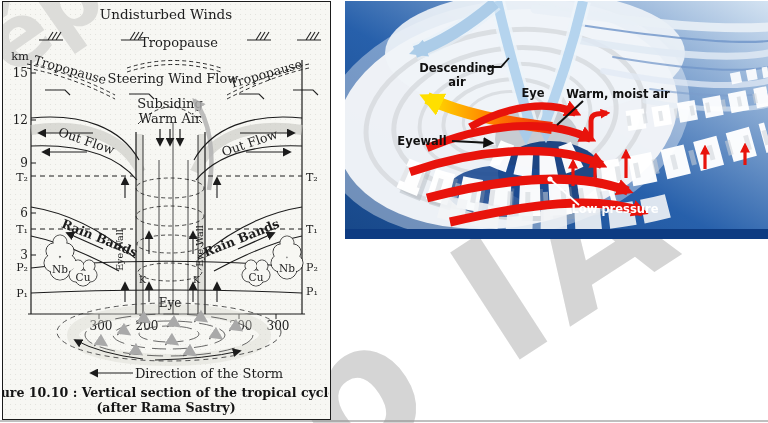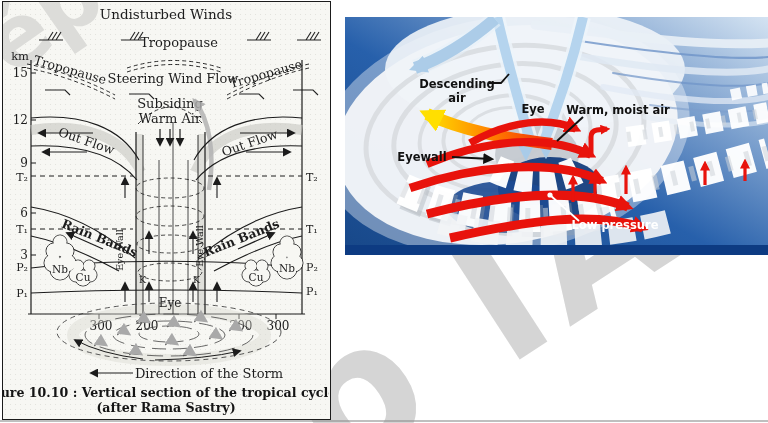--- a/index.html
+++ b/index.html
@@ -6,21 +6,21 @@
   #stage{position:relative;width:768px;height:423px;background:#ffffff;overflow:hidden;
          font-family:"DejaVu Serif", serif;}
   #bottom-edge{position:absolute;left:0;top:420px;width:768px;height:2px;background:#8a8a8a;opacity:.55;z-index:3;}
   
   #left-panel{position:absolute;left:2px;top:1px;width:329px;height:419px;
       border:1.6px solid #1b1b1b;box-sizing:border-box;background:#f7f7f3;
       background-image:radial-gradient(#e3e3dd 0.8px, transparent 0.9px);
       background-size:5px 5px;overflow:hidden;z-index:2;}
   #left-panel svg{position:relative;display:block;}
   
-  #right-panel{position:absolute;left:345px;top:17px;width:423px;height:274px;overflow:hidden;z-index:2;}
+  #right-panel{position:absolute;left:345px;top:1px;width:423px;height:274px;overflow:hidden;z-index:2;}
   
   .wm{position:absolute;color:#d5d5d5;font-family:"DejaVu Sans",sans-serif;font-weight:600;
       pointer-events:none;white-space:nowrap;}
   #wm-top{left:-20px;top:-34px;font-size:86px;transform:rotate(-35deg);z-index:0;color:#dcdcd9;}
   #wm-bottom{left:255px;top:175px;font-size:175px;letter-spacing:10px;transform:rotate(-33deg);z-index:1;}
   text{user-select:none;}
   .serif{font-family:"DejaVu Serif",serif;}
 </style>
 </head>
 <body>

